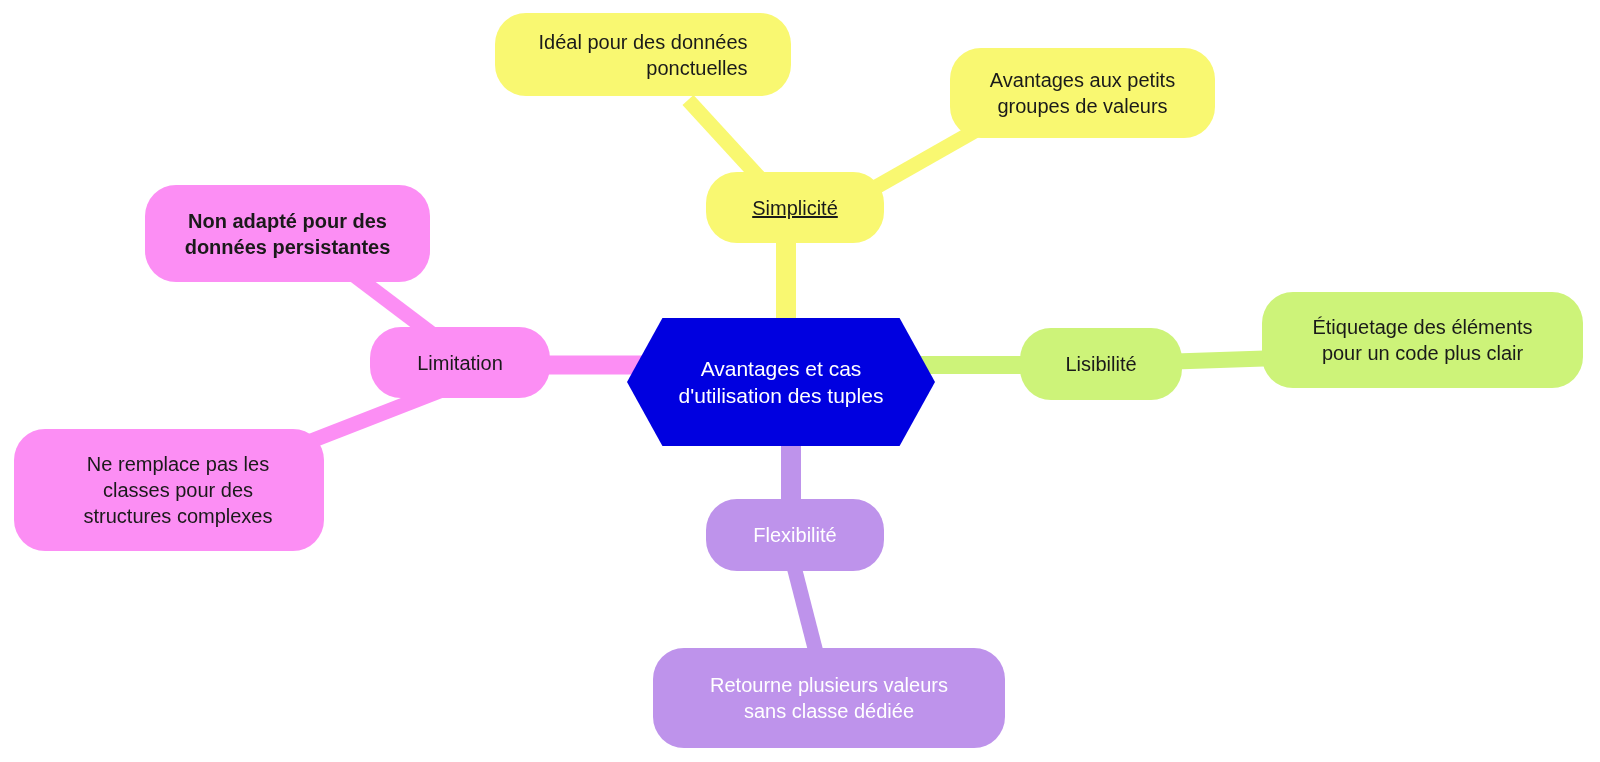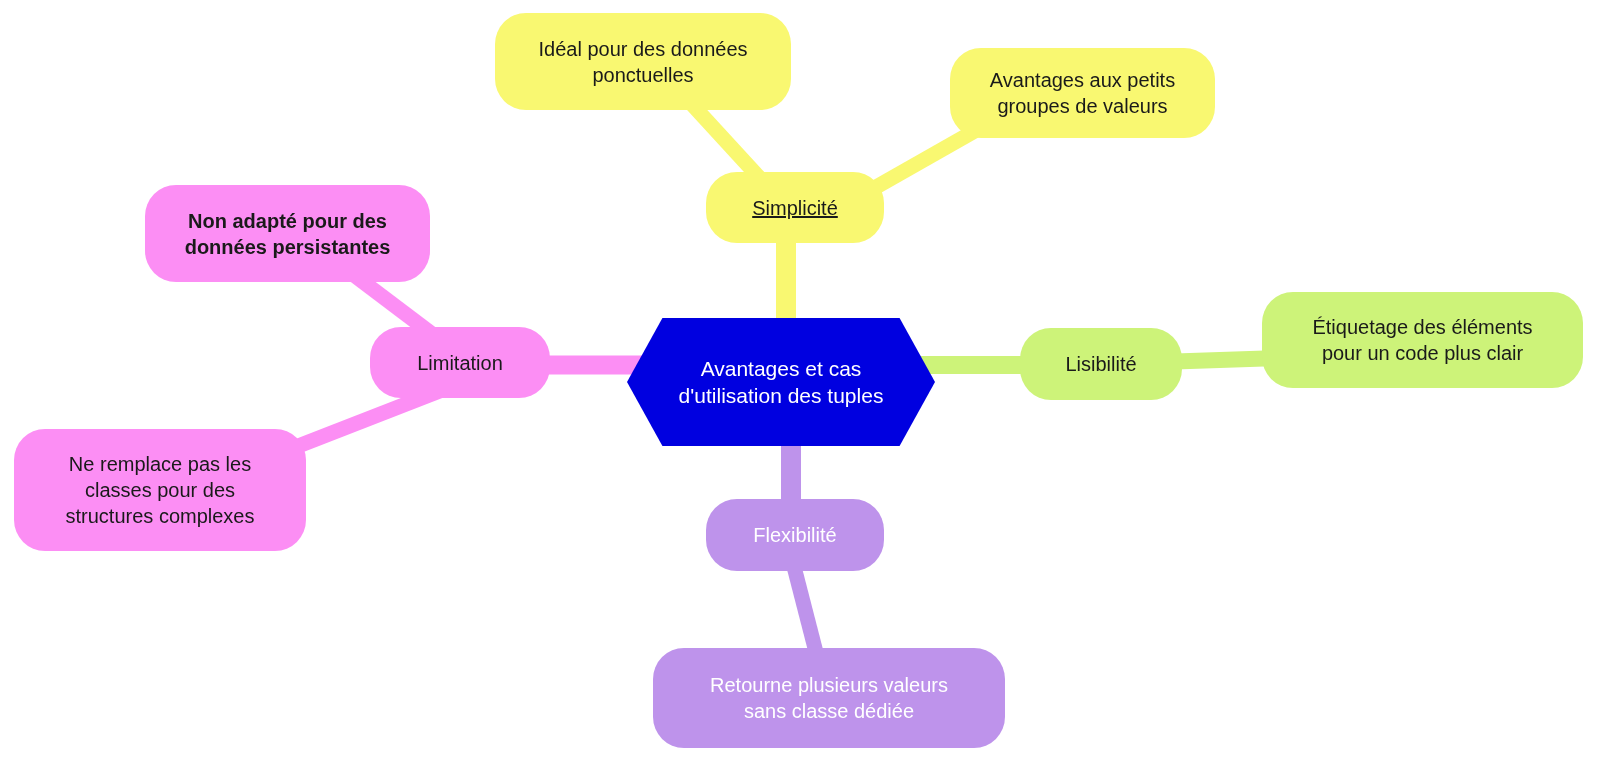--- a/index.html
+++ b/index.html
@@ -46,27 +46,27 @@
     background: var(--c-root, #0000E0);
     color: var(--c-light-text, #ffffff);
     border-radius: 0;
     clip-path: polygon(11.5% 0%, 88.5% 0%, 100% 50%, 88.5% 100%, 11.5% 100%, 0% 50%);
     font-size: 21px;
   }
 
   
   #node-center      { left: 627px;  top: 318px; width: 308px; height: 128px; }
   #node-simplicite  { left: 706px;  top: 172px; width: 178px; height: 71px; text-decoration: underline;  }
-  #node-ideal       { left: 495px;  top: 13px;  width: 296px; height: 97px;  }
+  #node-ideal       { left: 495px;  top: 13px;  width: 296px; height: 83px; text-align: right;  }
   #node-convient    { left: 950px;  top: 48px;  width: 265px; height: 90px;  }
   #node-lisibilite  { left: 1020px; top: 328px; width: 162px; height: 72px;  }
   #node-etiquetage  { left: 1262px; top: 292px; width: 321px; height: 96px;  }
   #node-limitation  { left: 370px;  top: 327px; width: 180px; height: 71px;  }
   #node-non-adapte  { left: 145px;  top: 185px; width: 285px; height: 97px; font-weight: bold;  }
-  #node-ne-remplace { left: 14px;   top: 429px; width: 292px; height: 122px; }
+  #node-ne-remplace { left: 14px;   top: 429px; width: 292px; height: 122px; padding-left: 18px; }
   #node-flexibilite { left: 706px;  top: 499px; width: 178px; height: 72px;  }
   #node-retourne    { left: 653px;  top: 648px; width: 352px; height: 100px; }
 </style>
 </head>
 <body>
 
 <div class="canvas">
 
   <svg id="edge-layer" class="edge-layer" viewBox="0 0 1600 762" xmlns="http://www.w3.org/2000/svg">
       <line x1="786" y1="370" x2="786" y2="240" stroke="#F9F871" stroke-width="20"></line>

